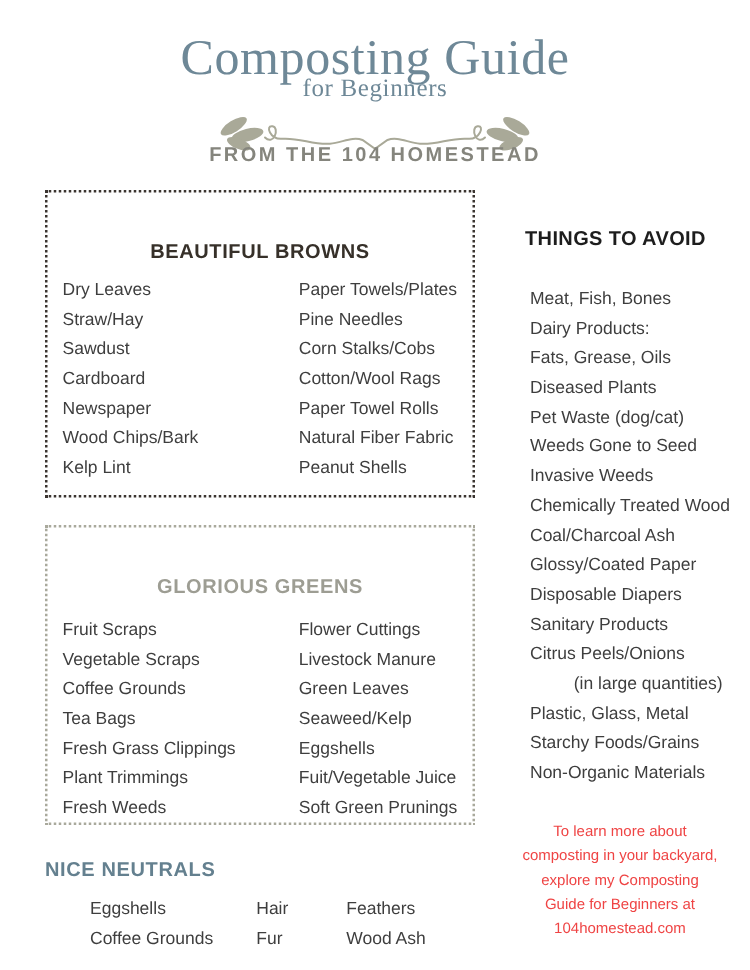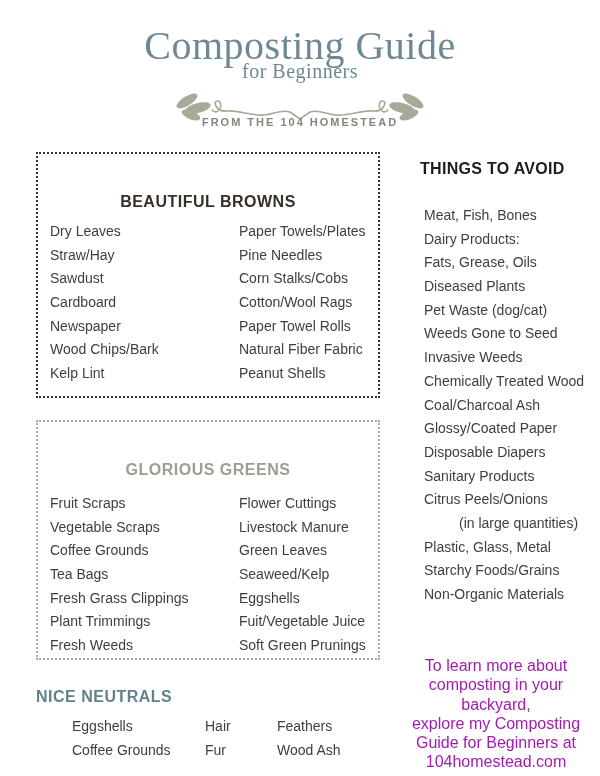--- a/index.html
+++ b/index.html
@@ -14,21 +14,21 @@
     font-size:40px; color:#6e8897; letter-spacing:0.5px;
   }
   .title2 {
     position:absolute; top:60px; left:0; right:0; text-align:center;
     font-family:"Liberation Serif", serif; font-weight:400;
     font-size:20px; color:#6e8897; letter-spacing:0.5px;
   }
   .flourish { position:absolute; top:92px; left:170px; width:260px; height:32px; }
   .subtitle {
     position:absolute; top:116px; left:0; right:0; text-align:center;
-    font-size:11px; font-weight:700; letter-spacing:2px; color:#85857d;
+    font-size:16px; font-weight:700; letter-spacing:2px; color:#85857d;
   }
   
   .box { position:absolute; left:36px; width:344px; box-sizing:border-box; }
   .box-browns { top:152px; height:246px; border:2px dotted #3b3430; }
   .box-greens { top:420px; height:240px; border:2px dotted #a9a99c; }
   .box-heading {
     position:absolute; top:23px; left:0; right:0; text-align:center;
     font-size:16px; font-weight:700; letter-spacing:0.5px;
   }
   .box-browns .box-heading { color:#363029; }
@@ -36,32 +36,32 @@
   .cols { position:absolute; left:12px; right:0; display:flex; }
   .box-browns .cols { top:66px; }
   .box-greens .cols { top:70px; }
   .col1 { width:189px; }
   .col2 { flex:1; }
   .item {
     font-size:14px; color:#3e3e3e; line-height:23.7px; height:23.7px;
     white-space:nowrap;
   }
   
-  .avoid { position:absolute; left:420px; top:160px; width:176px; }
+  .avoid { position:absolute; left:420px; top:183px; width:176px; }
   .avoid-heading {
     font-size:16px; font-weight:700; color:#1d1d1d; letter-spacing:0.3px;
     margin:0 0 26px 0;
   }
   .avoid-list { padding-left:4px; }
   .avoid-list .indent { padding-left:35px; }
   
   .footer-note {
     position:absolute; left:400px; top:656px; width:192px; text-align:center;
   }
-  .note-line { font-size:16px; line-height:19.3px; color:#a21caf; }
+  .note-line { font-size:12px; line-height:19.3px; color:#ef4444; }
   
   .neutrals-heading {
     position:absolute; left:36px; top:688px; width:344px; text-align:left;
     font-size:16px; font-weight:700; color:#64808f; letter-spacing:0.5px;
   }
   .neutral-col { position:absolute; top:715px; }
   .neutral-col1 { left:72px; }
   .neutral-col2 { left:205px; }
   .neutral-col3 { left:277px; }
 </style>

